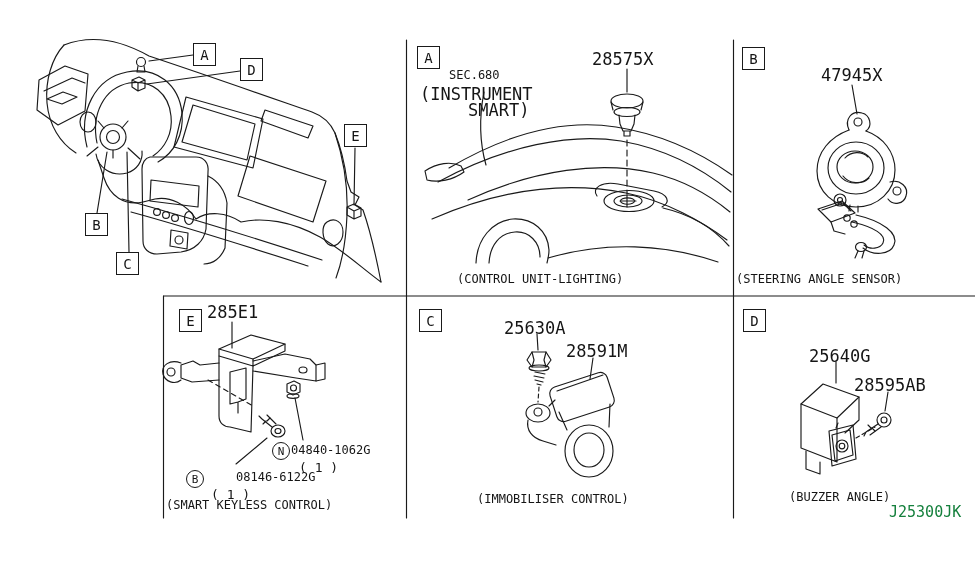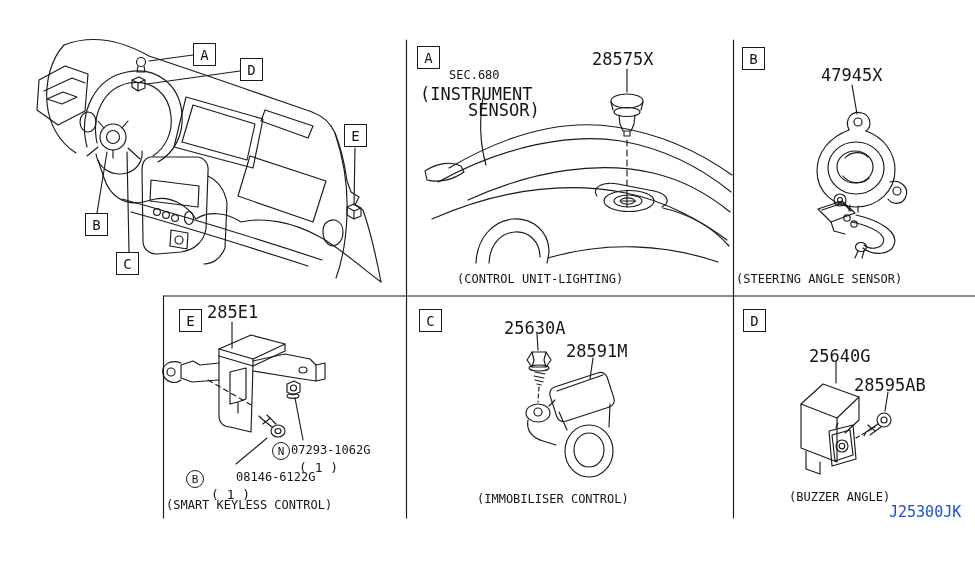--- a/index.html
+++ b/index.html
@@ -9,21 +9,21 @@
   }
   .stage svg{position:absolute;left:0;top:0;}
   .stage svg path,.stage svg ellipse,.stage svg circle,.stage svg rect{
     fill:none;stroke:#1a1a1a;stroke-width:1.15;stroke-linecap:round;stroke-linejoin:round;
   }
   .lbl{position:absolute;white-space:pre;line-height:1.05;}
   .part{font-size:17px;}
   .mid{font-size:12px;}
   .cap{font-size:12px;}
   .qty{font-size:13px;}
-  .code{font-size:15px;color:#1d4ed8;}
+  .code{font-size:15px;color:#15803d;}
   .callout{
     position:absolute;width:21px;height:21px;border:1.6px solid #1a1a1a;
     display:flex;align-items:center;justify-content:center;
     font-size:14px;background:#fff;
   }
   .circ{
     position:absolute;width:16px;height:16px;border:1.4px solid #1a1a1a;border-radius:50%;
     display:flex;align-items:center;justify-content:center;font-size:11px;background:#fff;
   }
 </style>
@@ -229,37 +229,37 @@
 
   <span class="callout" style="left:417px;top:46px;">A</span>
   <span class="callout" style="left:742px;top:47px;">B</span>
   <span class="callout" style="left:419px;top:309px;">C</span>
   <span class="callout" style="left:743px;top:309px;">D</span>
   <span class="callout" style="left:179px;top:309px;">E</span>
 
   <span class="lbl part" style="left:592px;top:51px;">28575X</span>
   <span class="lbl mid" style="left:449px;top:69px;">SEC.680</span>
   <span class="lbl part" style="left:420px;top:86px;">(INSTRUMENT</span>
-  <span class="lbl part" style="left:468px;top:102px;">SENSOR)</span>
+  <span class="lbl part" style="left:468px;top:102px;">SMART)</span>
   <span class="lbl cap" style="left:457px;top:273px;">(CONTROL UNIT-LIGHTING)</span>
 
   <span class="lbl part" style="left:821px;top:67px;">47945X</span>
   <span class="lbl cap" style="left:736px;top:273px;">(STEERING ANGLE SENSOR)</span>
 
   <span class="lbl part" style="left:504px;top:320px;">25630A</span>
   <span class="lbl part" style="left:566px;top:343px;">28591M</span>
   <span class="lbl cap" style="left:477px;top:493px;">(IMMOBILISER CONTROL)</span>
 
   <span class="lbl part" style="left:809px;top:348px;">25640G</span>
   <span class="lbl part" style="left:854px;top:377px;">28595AB</span>
   <span class="lbl cap" style="left:789px;top:491px;">(BUZZER ANGLE)</span>
 
   <span class="lbl part" style="left:207px;top:304px;">285E1</span>
   <span class="circ" style="left:272px;top:442px;">N</span>
-  <span class="lbl mid" style="left:291px;top:444px;">07293-1062G</span>
+  <span class="lbl mid" style="left:291px;top:444px;">04840-1062G</span>
   <span class="lbl qty" style="left:299px;top:461px;">( 1 )</span>
   <span class="circ" style="left:186px;top:470px;">B</span>
   <span class="lbl mid" style="left:205px;top:471px;margin-left:31px;">08146-6122G</span>
   <span class="lbl qty" style="left:211px;top:488px;">( 1 )</span>
   <span class="lbl cap" style="left:166px;top:499px;">(SMART KEYLESS CONTROL)</span>
 
   <span class="lbl code" style="left:889px;top:505px;">J25300JK</span>
 
 </div>
 

